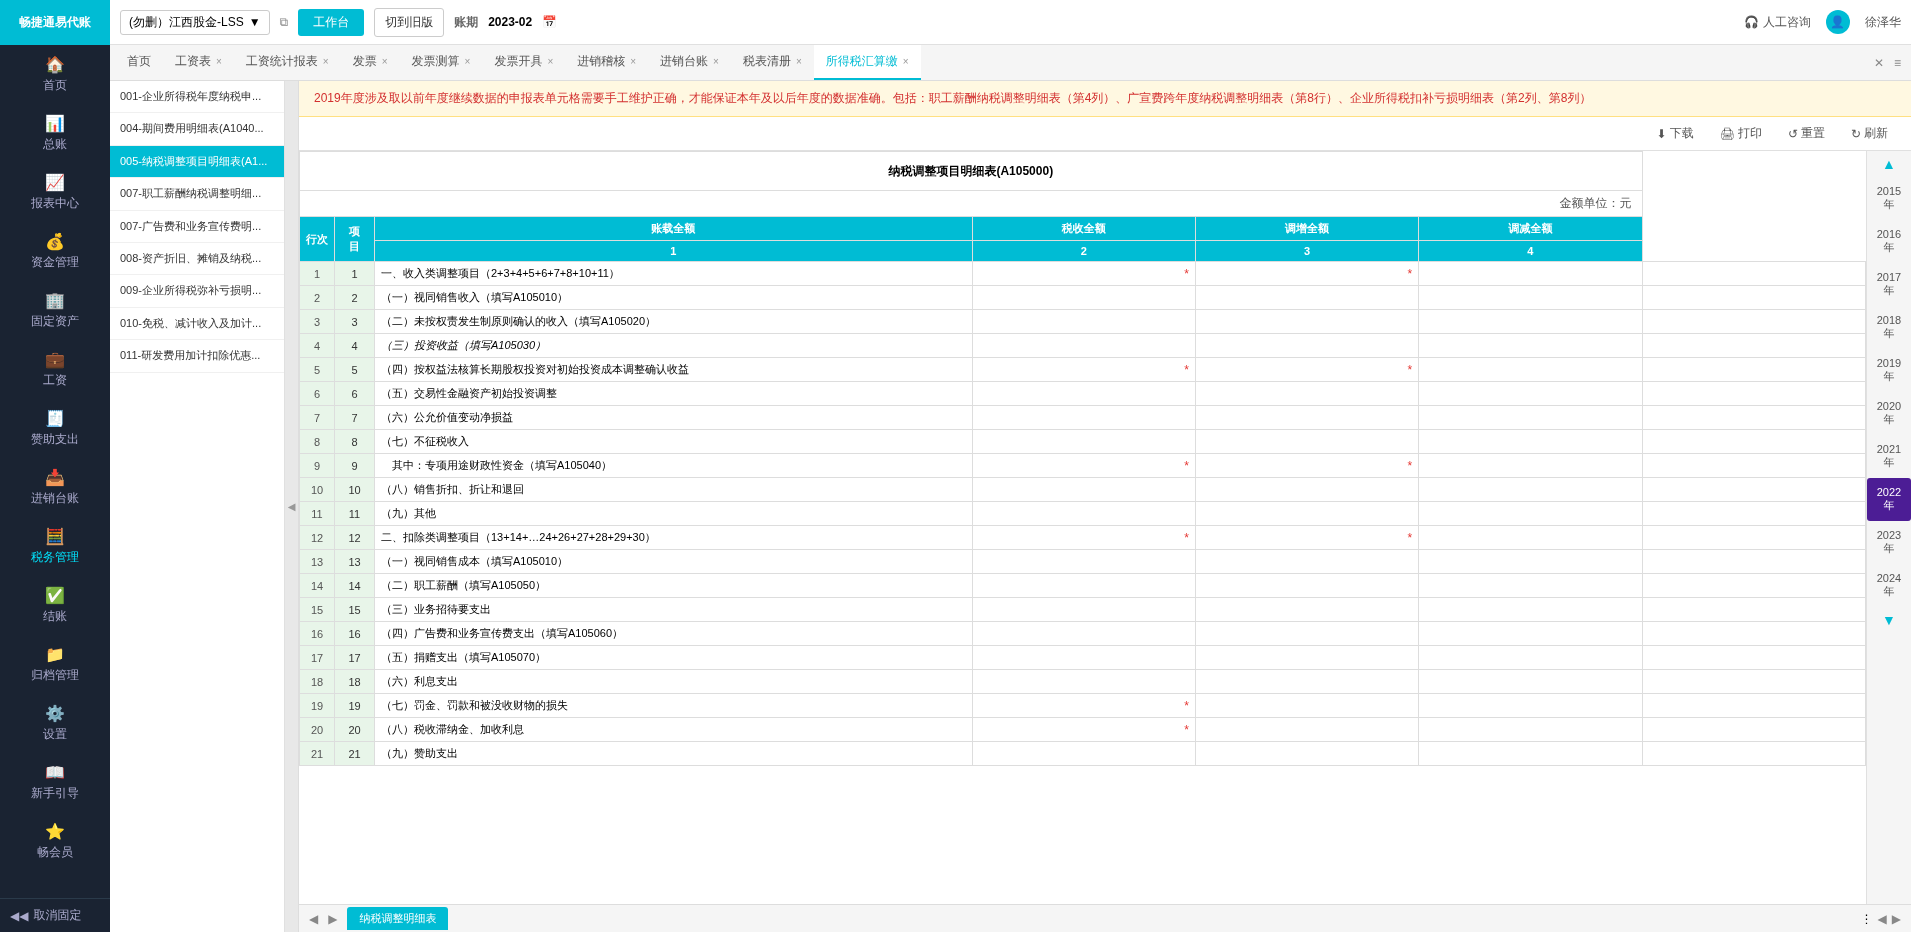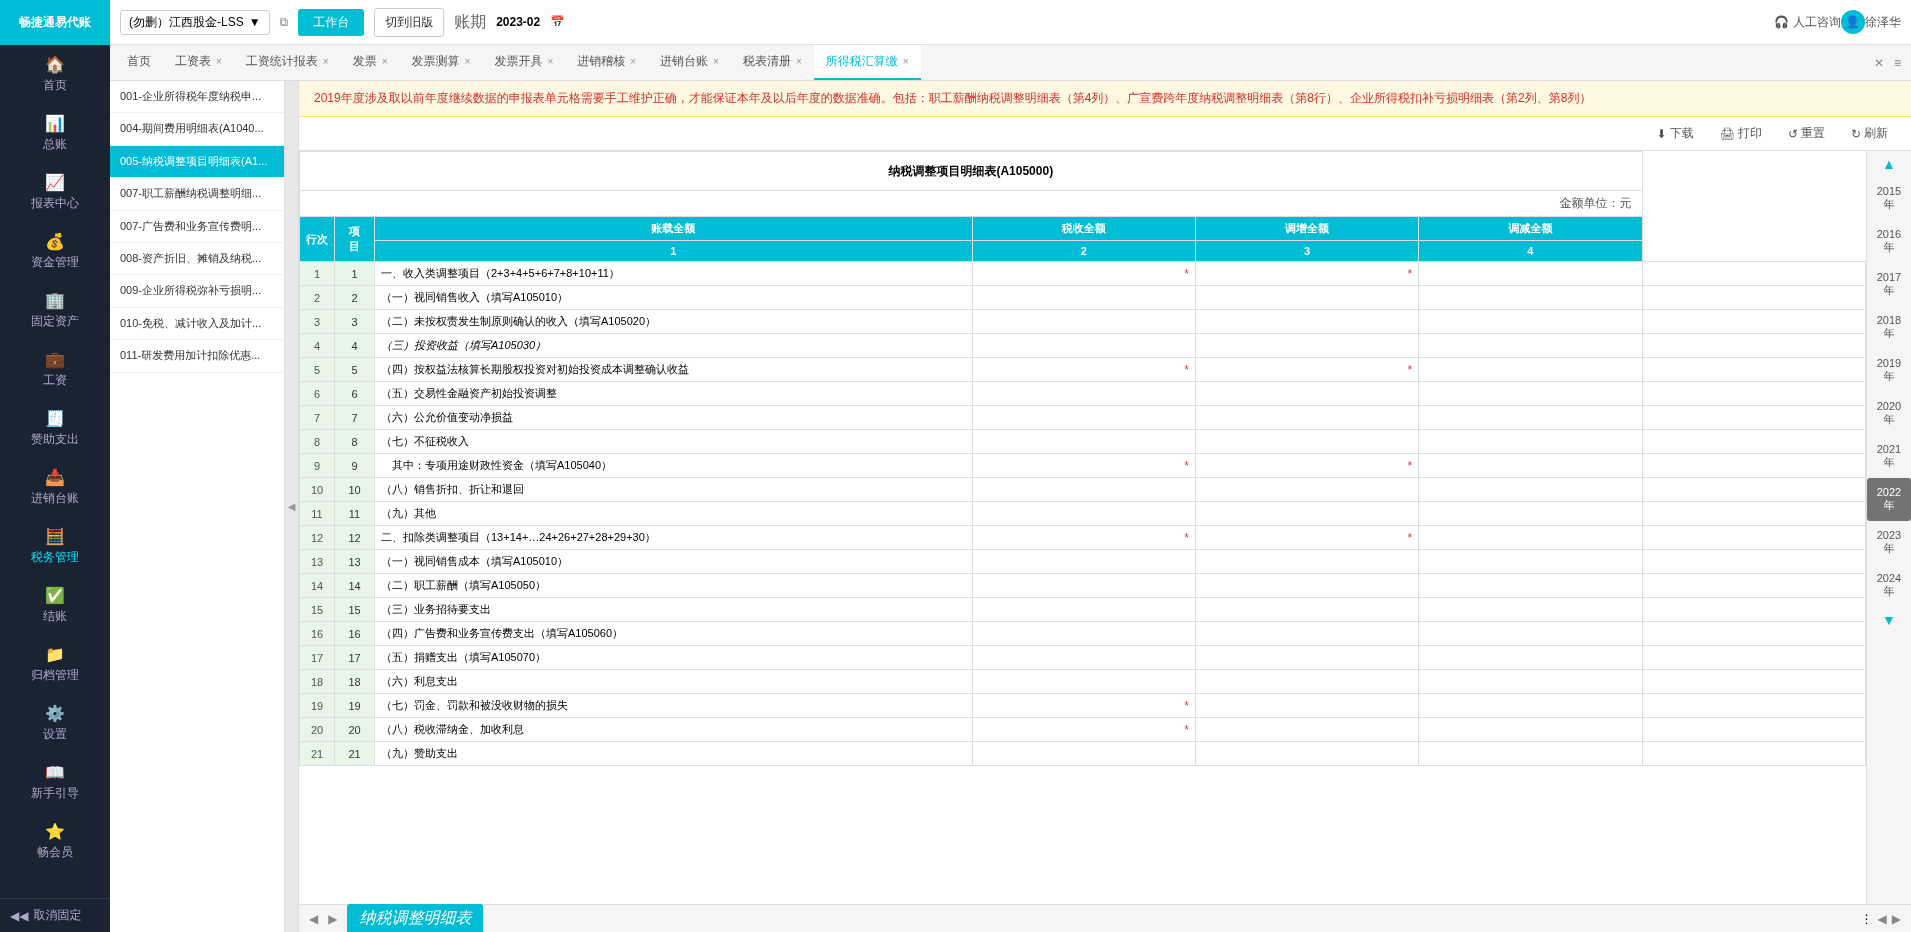--- a/index.html
+++ b/index.html
@@ -15,22 +15,22 @@
     .sidebar-footer-item { display: flex; align-items: center; padding: 8px 10px; color: #aac; cursor: pointer; font-size: 11px; gap: 5px; }
 
     
     .main { flex: 1; display: flex; flex-direction: column; overflow: hidden; }
 
     
     .topbar { background: white; display: flex; align-items: center; padding: 0 10px; height: 45px; border-bottom: 1px solid #e0e0e0; gap: 10px; }
     .company-select { display: flex; align-items: center; gap: 5px; border: 1px solid #ccc; border-radius: 3px; padding: 3px 8px; font-size: 12px; cursor: pointer; }
     .btn-worktable { background: #00bcd4; color: white; border: none; padding: 5px 15px; border-radius: 3px; cursor: pointer; font-size: 12px; }
     .btn-oldversion { background: white; color: #333; border: 1px solid #ccc; padding: 5px 10px; border-radius: 3px; cursor: pointer; font-size: 12px; }
-    .period-label { color: #666; font-size: 16px; }
-    .topbar-right { margin-left: auto; display: flex; align-items: center; color: #555; }
+    .period-label { color: #666; font-size: 12px; font-weight: bold; }
+    .topbar-right { margin-left: auto; display: flex; align-items: center; gap: 15px; color: #555; }
 
     
     .tabbar { background: #f5f5f5; display: flex; align-items: center; padding: 0 5px; border-bottom: 1px solid #ddd; overflow-x: auto; min-height: 35px; }
     .tab { padding: 8px 12px; cursor: pointer; color: #555; white-space: nowrap; display: flex; align-items: center; gap: 5px; border-bottom: 2px solid transparent; font-size: 12px; }
     .tab.active { color: #00bcd4; background: white; border-bottom: 2px solid #00bcd4; }
     .tab .close { color: #999; font-size: 10px; }
     .tabbar-close { margin-left: auto; padding: 5px; cursor: pointer; color: #888; }
 
     
     .content { flex: 1; display: flex; overflow: hidden; }
@@ -53,35 +53,35 @@
     .toolbar-btn { display: flex; align-items: center; gap: 3px; color: #555; cursor: pointer; font-size: 12px; padding: 3px 8px; }
 
     
     .spreadsheet-wrapper { flex: 1; display: flex; overflow: hidden; }
     .spreadsheet-container { flex: 1; overflow: auto; background: white; }
 
     
     .year-panel { width: 45px; background: #f5f5f5; border-left: 1px solid #e0e0e0; display: flex; flex-direction: column; align-items: center; overflow-y: auto; }
     .year-panel-nav { color: #00bcd4; cursor: pointer; padding: 5px; font-size: 14px; text-align: center; }
     .year-item { padding: 8px 5px; font-size: 11px; color: #555; cursor: pointer; text-align: center; width: 100%; }
-    .year-item.active { background: #737373; color: white; border-radius: 3px; }
+    .year-item.active { background: #4c1d95; color: white; border-radius: 3px; }
 
     
     .data-table { border-collapse: collapse; width: 100%; min-width: 800px; }
     .data-table th, .data-table td { border: 1px solid #ddd; padding: 4px 6px; font-size: 11px; }
     .data-table th { background: #00bcd4; color: white; text-align: center; }
     .data-table .hang-ci { background: #e8f5e9; text-align: center; color: #333; width: 40px; }
     .data-table .item-col { min-width: 280px; }
     .data-table .num-col { min-width: 120px; text-align: right; }
     .header-row-1 th, .header-row-2 th { background: #00bcd4; color: white; text-align: center; }
     .spreadsheet-row-num { background: #e8f5e9; text-align: center; font-size: 11px; border: 1px solid #ddd; padding: 3px; color: #555; min-width: 30px; }
 
     
     .bottom-tab-bar { background: #f5f5f5; border-top: 1px solid #ddd; display: flex; align-items: center; padding: 0 10px; height: 28px; gap: 10px; }
-    .bottom-tab { padding: 4px 12px; background: #00bcd4; color: white; font-size: 16px; border-radius: 3px 3px 0 0; cursor: pointer; font-style: italic; }
+    .bottom-tab { padding: 4px 12px; background: #00bcd4; color: white; font-size: 11px; border-radius: 3px 3px 0 0; cursor: pointer; }
     .bottom-nav { color: #888; cursor: pointer; font-size: 12px; }
 
     
     ::-webkit-scrollbar { width: 8px; height: 8px; }
     ::-webkit-scrollbar-track { background: #f1f1f1; }
     ::-webkit-scrollbar-thumb { background: #ccc; border-radius: 4px; }
   </style>
 </head>
 <body>
 

